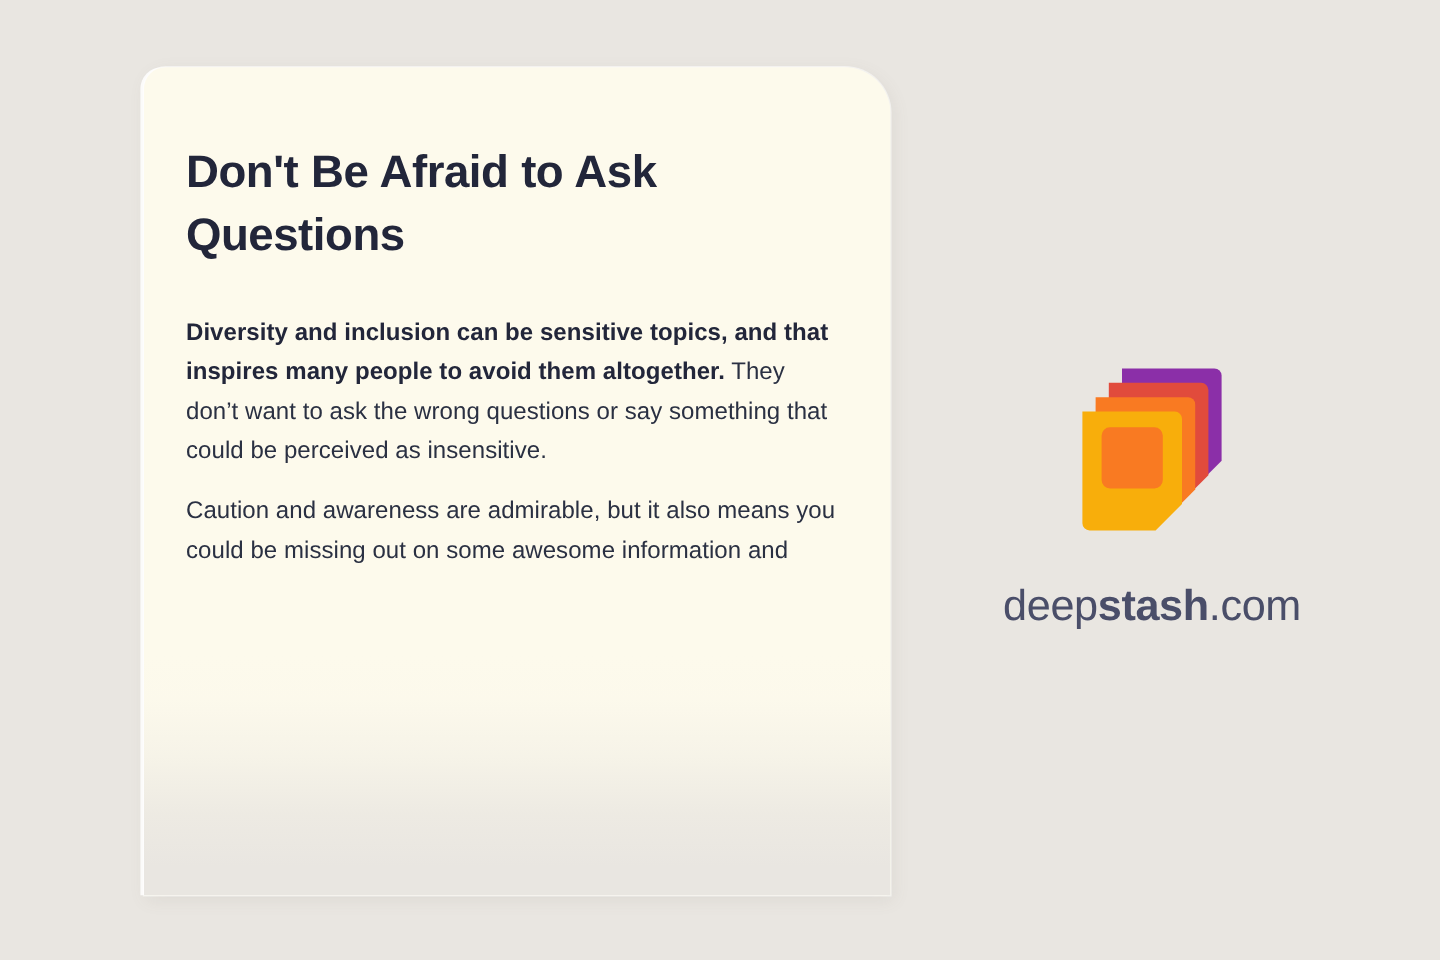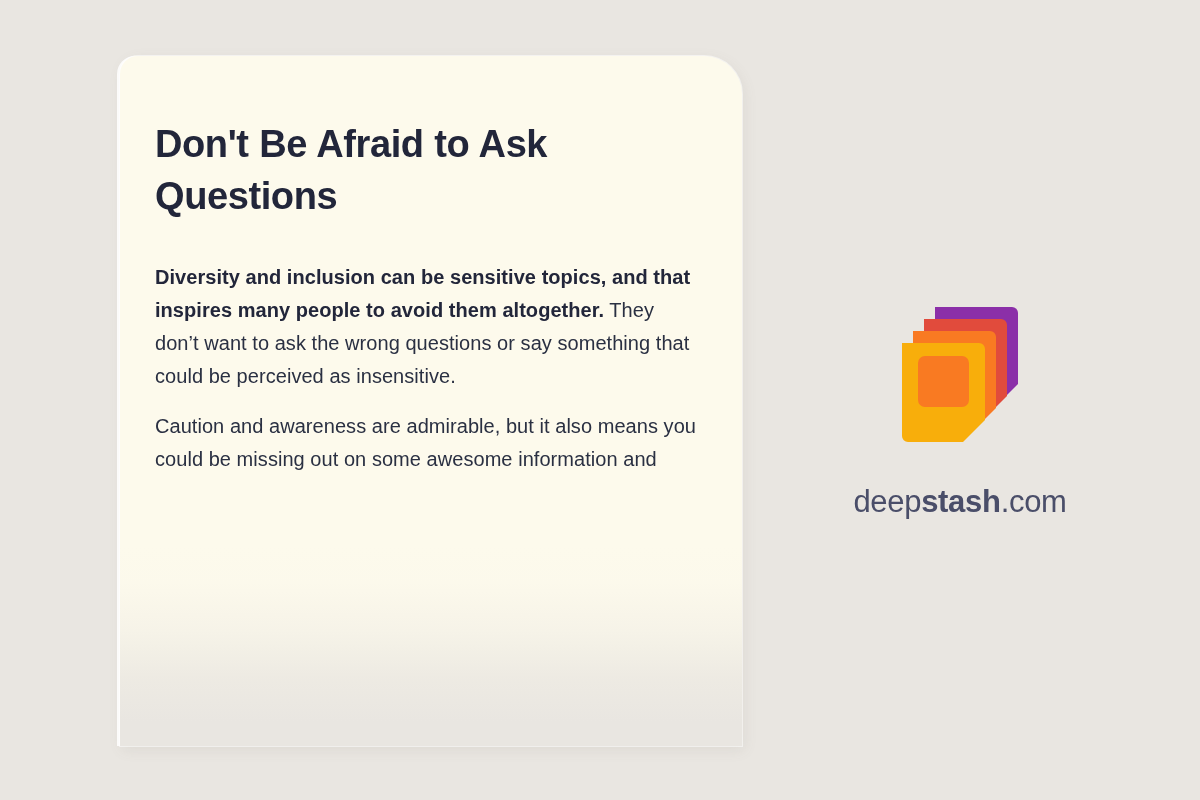--- a/index.html
+++ b/index.html
@@ -98,21 +98,21 @@
   }
 
   .brand-logo {
     width: 145px;
     height: 150px;
     display: block;
   }
 
   .brand-wordmark {
     margin-top: 34px;
-    font-size: 31px;
+    font-size: 36px;
     color: #4A4E69;
     letter-spacing: -0.3px;
     white-space: nowrap;
     font-weight: 400;
   }
 
   .brand-wordmark .wm-strong {
     font-weight: 700;
   }
 </style>

